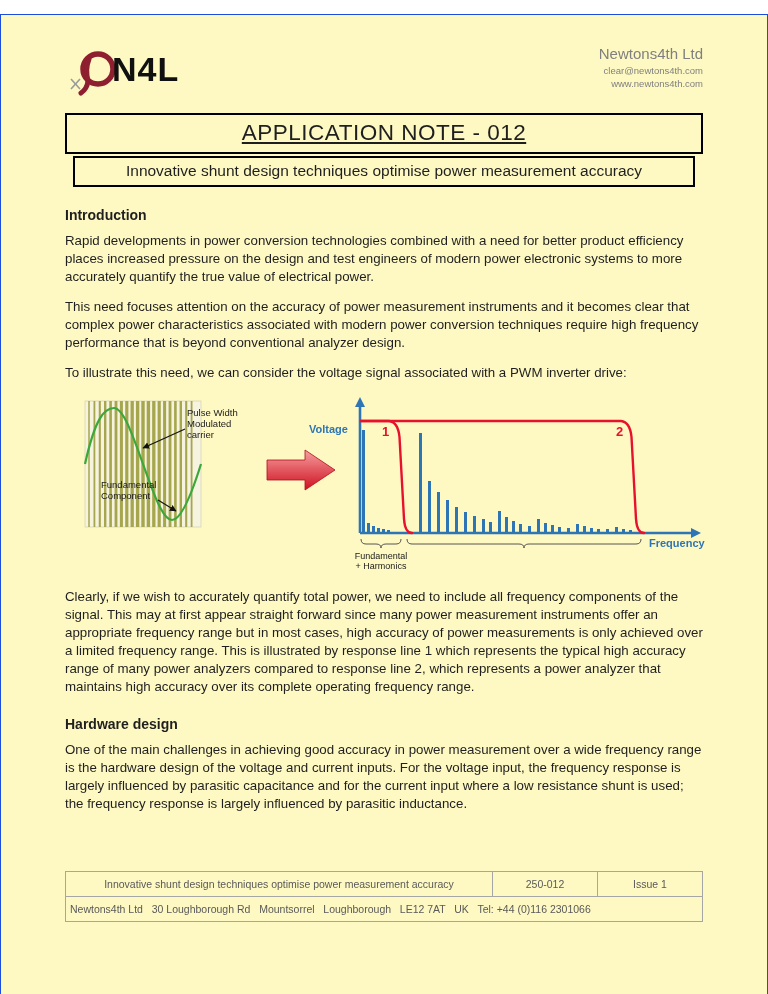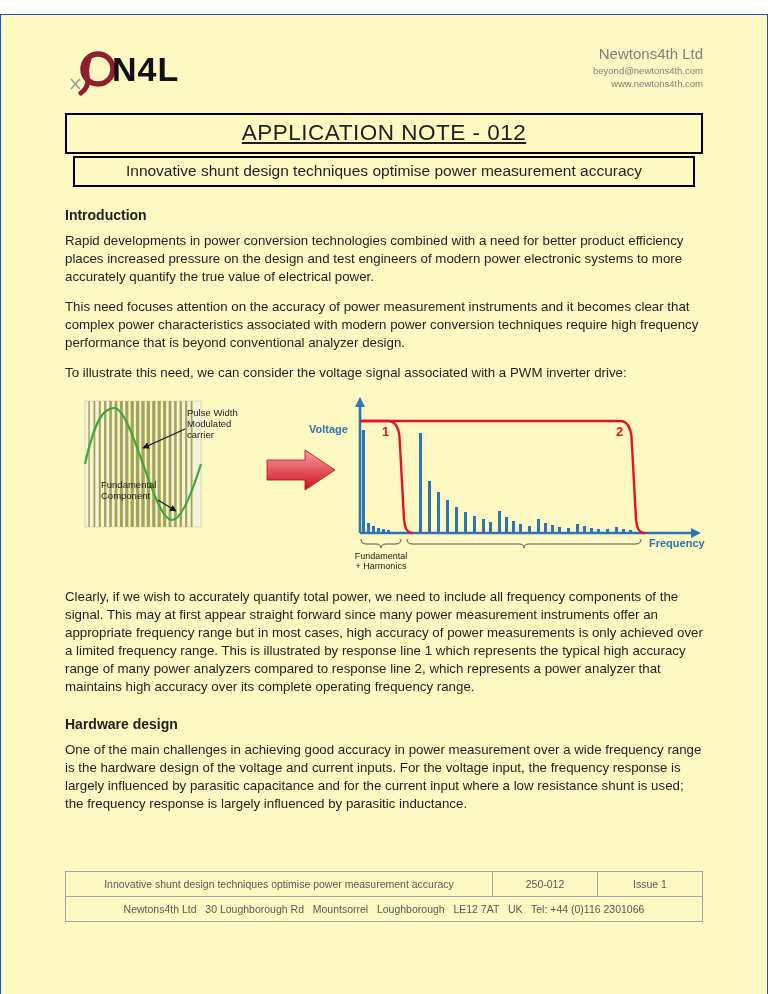--- a/index.html
+++ b/index.html
@@ -38,40 +38,40 @@
   
   .ftr {
     position:absolute; left:64px; right:64px; top:856px;
     border:1px solid #a6a6a6; color:#595959; font-size:10.5px;
   }
   .frow1 { display:flex; }
   .fc { padding:6px 6px; box-sizing:border-box; text-align:center; }
   .fc1 { flex:1; }
   .fc2 { width:105px; border-left:1px solid #a6a6a6; }
   .fc3 { width:105px; border-left:1px solid #a6a6a6; }
-  .frow2 { border-top:1px solid #a6a6a6; text-align:center; padding:6px 4px; white-space:pre-wrap; }
+  .frow2 { border-top:1px solid #a6a6a6; padding:6px 4px; white-space:pre-wrap; }
 </style>
 </head>
 <body>
 
 <div class="page">
 
   <header class="hdr">
     <div class="logo">
       <svg width="150" height="62" viewBox="0 0 150 62">
         <line x1="6" y1="40" x2="15" y2="50" stroke="#9a9a9a" stroke-width="1.6"></line>
         <line x1="15" y1="40" x2="6" y2="50" stroke="#9a9a9a" stroke-width="1.6"></line>
         <circle cx="33" cy="30" r="15" fill="none" stroke="#8e1f2f" stroke-width="5.5"></circle>
         <path d="M24 20 Q20 30 23 42 Q22 50 16 54" fill="none" stroke="#8e1f2f" stroke-width="5" stroke-linecap="round"></path>
         <text x="47" y="42" font-family="Liberation Sans, sans-serif" font-size="34" font-weight="bold" fill="#101010" letter-spacing="1">N4L</text>
       </svg>
     </div>
     <div class="cinfo">
       <div class="cname">Newtons4th Ltd</div>
-      <div class="cmail">beyond@newtons4th.com</div>
+      <div class="cmail">clear@newtons4th.com</div>
       <div class="cweb">www.newtons4th.com</div>
     </div>
   </header>
 
   <div class="titlebox">
     <span>APPLICATION NOTE - 012</span>
   </div>
   <div class="subbox">
     <span>Innovative shunt design techniques optimise power measurement accuracy</span>
   </div>

